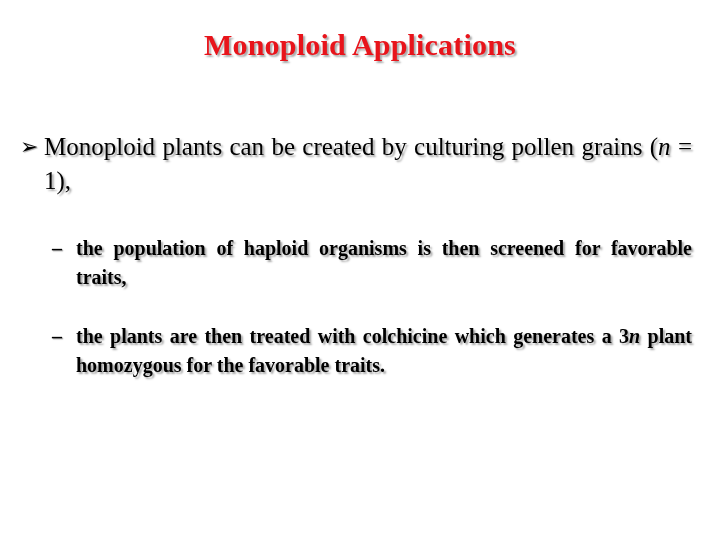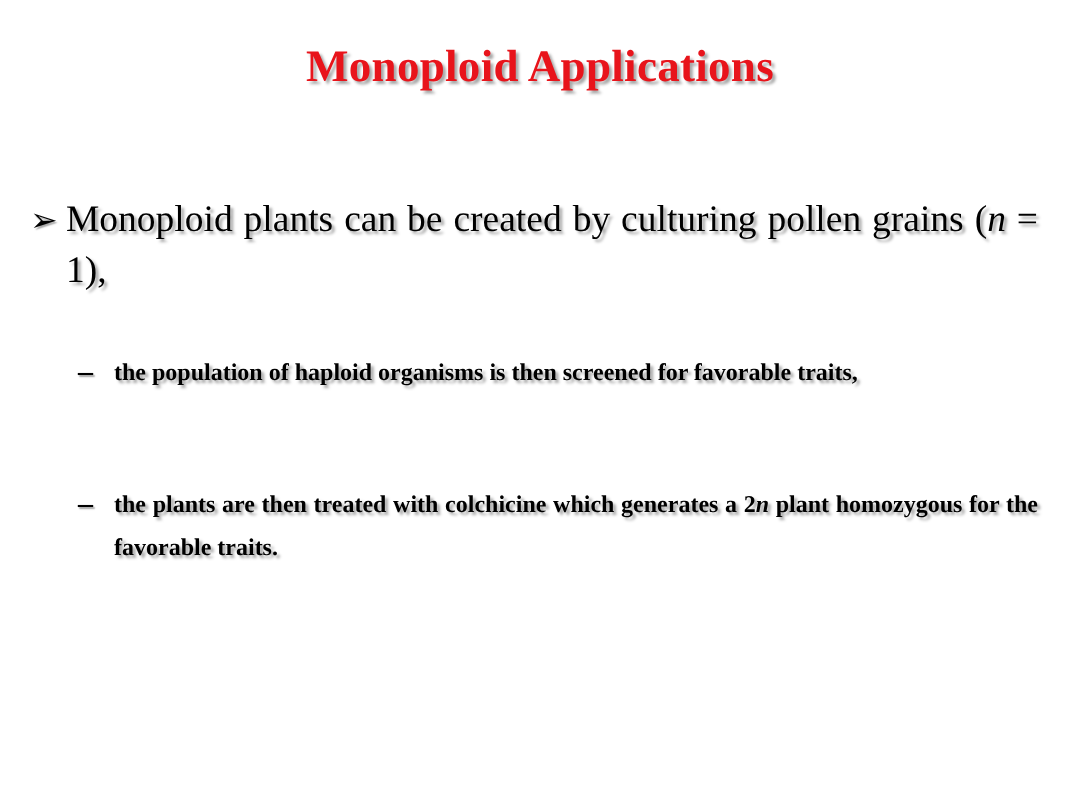--- a/index.html
+++ b/index.html
@@ -61,21 +61,21 @@
     .dash {
       width: 24px;
       flex: 0 0 24px;
       font-size: 20px;
       line-height: 29px;
       font-weight: bold;
       text-shadow: 1px 1px 1px rgba(0,0,0,0.35);
     }
     .l2-text {
       flex: 1;
-      font-size: 16px;
+      font-size: 20px;
       line-height: 29px;
       font-weight: bold;
       text-align: justify;
       text-shadow: 2px 2px 2px rgba(0,0,0,0.35);
     }
     .sub-1 { top: 234px; }
     .sub-2 { top: 322px; }
     i { font-style: italic; }
   </style>
 </head>
@@ -88,14 +88,14 @@
   <div class="l1-text"><span>Monoploid plants can be created by culturing pollen grains (</span><i>n</i><span> = 1),</span></div>
 </div>
 
 <div class="sub sub-1">
   <span class="dash">–</span>
   <div class="l2-text"><span>the population of haploid organisms is then screened for favorable traits,</span></div>
 </div>
 
 <div class="sub sub-2">
   <span class="dash">–</span>
-  <div class="l2-text"><span>the plants are then treated with colchicine which generates a 2</span><i>n</i><span> plant homozygous for the favorable traits.</span></div>
+  <div class="l2-text"><span>the plants are then treated with colchicine which generates a 3</span><i>n</i><span> plant homozygous for the favorable traits.</span></div>
 </div>
 
 </body></html>

